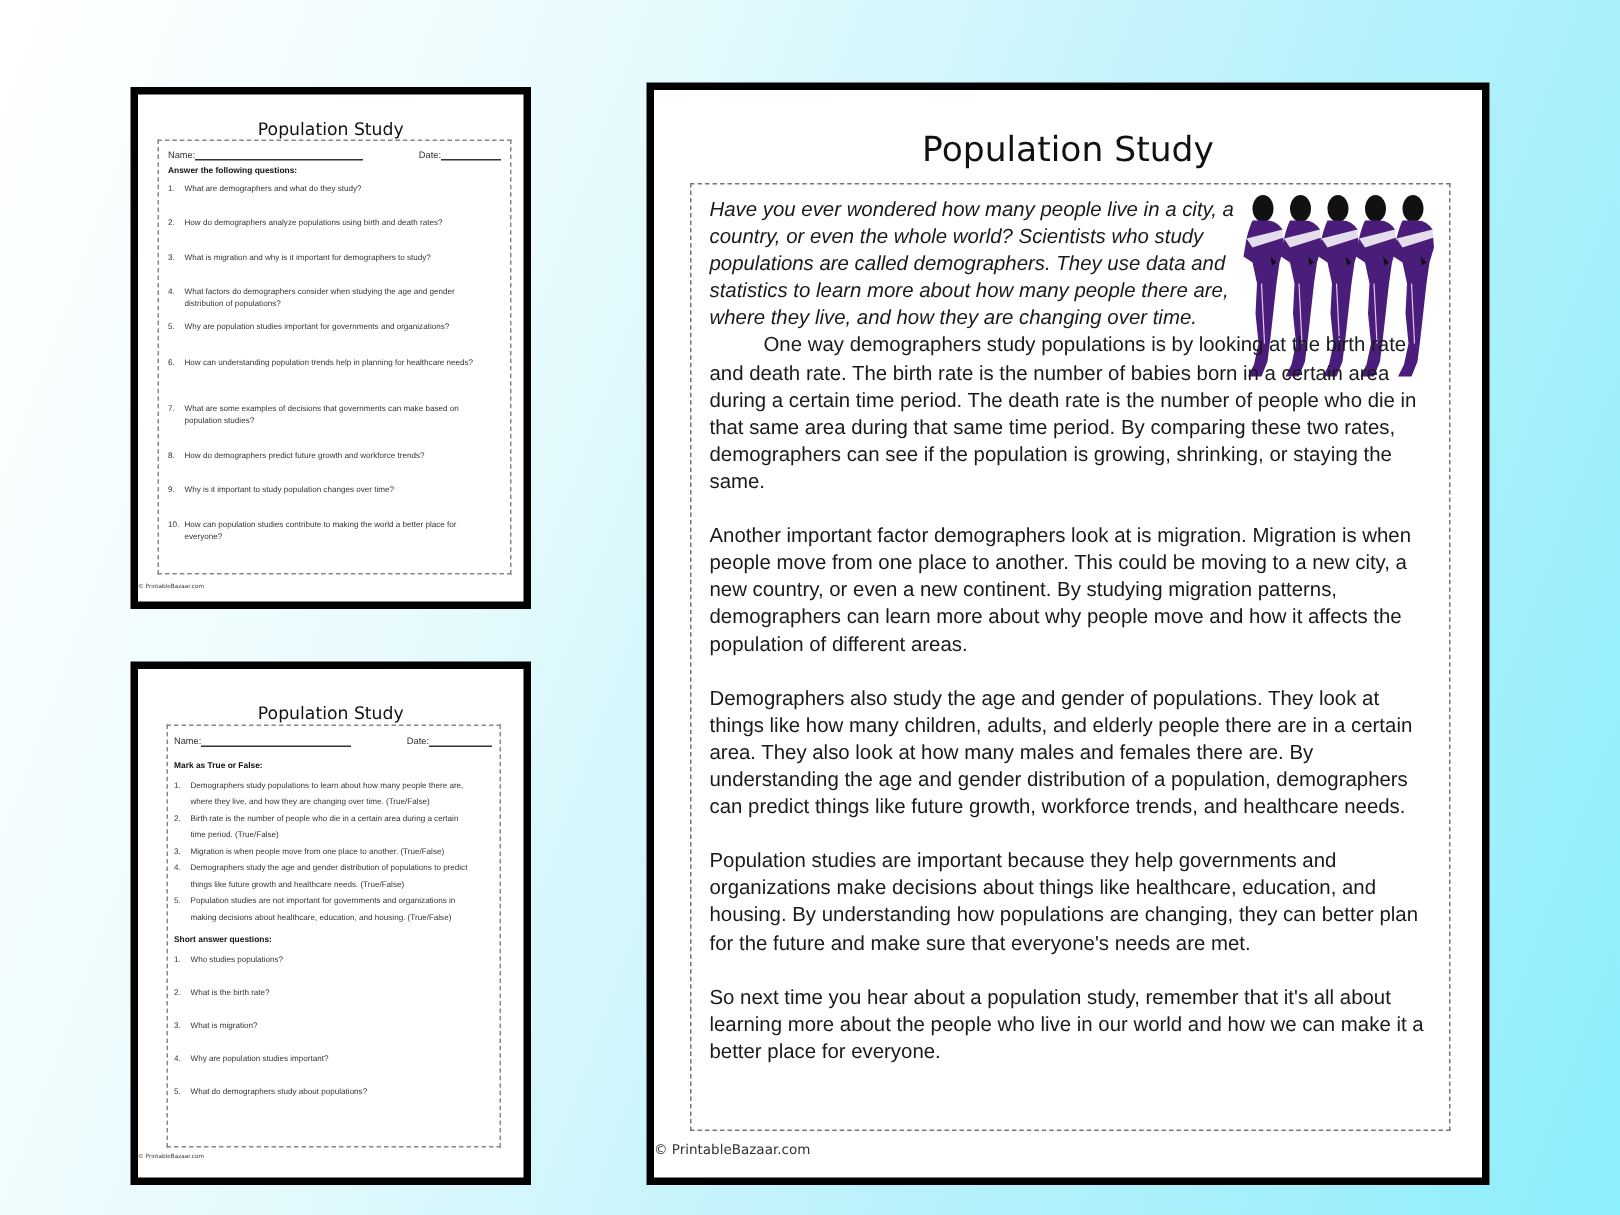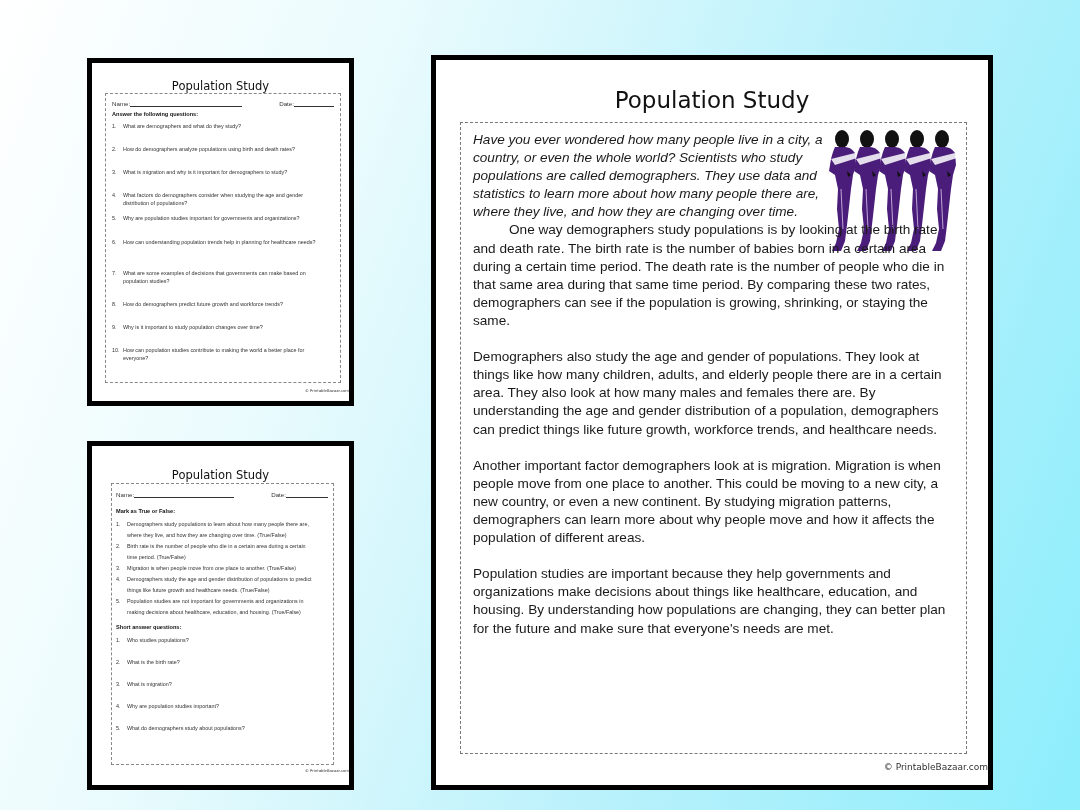--- a/index.html
+++ b/index.html
@@ -7,21 +7,21 @@
     width:1080px; height:810px; overflow:hidden; position:relative;
     background: linear-gradient(110deg, #ffffff 0%, #e9fbfd 30%, #b9f1fb 65%, #8deefc 100%);
     font-family: "Liberation Sans", sans-serif;
   }
   .page {
     position:absolute; background:#fff; border:5px solid #000; box-sizing:border-box;
   }
   .page-inner { position:absolute; inset:0; }
   .title { position:absolute; left:0; right:0; text-align:center; color:#111; font-family:"DejaVu Sans", sans-serif; font-weight:normal; }
   .dash-box { position:absolute; border:1px dashed #888; box-sizing:border-box; }
-  .footer { position:absolute; left:0; right:0; text-align:right; color:#333; font-family:"DejaVu Sans", sans-serif; }
+  .footer { position:absolute; left:0; right:0; text-align:left; color:#333; font-family:"DejaVu Sans", sans-serif; }
 
   
   .sm { font-family:"Liberation Sans", sans-serif; color:#222; }
   .sm .title { font-size:11.5px; }
   .sm .namedate { position:absolute; font-size:6.2px; color:#333; display:flex; justify-content:space-between; }
   .sm .namedate .line { display:inline-block; border-bottom:0.6px solid #333; height:6px; vertical-align:bottom; }
   .sm .heading { position:absolute; font-size:5.6px; font-weight:bold; color:#111; }
   .sm .q { position:absolute; font-size:5.4px; line-height:7.6px; color:#333; display:flex; }
   .sm .q .num { width:11px; flex:none; }
   .sm .footer { font-size:3.8px; }
@@ -170,20 +170,21 @@
         <use href="#person" x="27" y="0"></use>
         <use href="#person" x="52" y="0"></use>
         <use href="#person" x="77" y="0"></use>
         <use href="#person" x="102" y="0"></use>
       </svg>
     </div>
 
     <div class="body-text" style="left:37px; top:71px; width:485px;">
       <p class="first" style="width:350px;">Have you ever wondered how many people live in a city, a country, or even the whole world? Scientists who study populations are called demographers. They use data and statistics to learn more about how many people there are, where they live, and how they are changing over time.</p>
       <p class="indent" style="margin-bottom:18.1px;">One way demographers study populations is by looking at the birth rate and death rate. The birth rate is the number of babies born in a certain area during a certain time period. The death rate is the number of people who die in that same area during that same time period. By comparing these two rates, demographers can see if the population is growing, shrinking, or staying the same.</p>
+      <p>Another important factor demographers look at is migration. Migration is when people move from one place to another. This could be moving to a new city, a new country, or even a new continent. By studying migration patterns, demographers can learn more about why people move and how it affects the population of different areas.</p>
       <p>Demographers also study the age and gender of populations. They look at things like how many children, adults, and elderly people there are in a certain area. They also look at how many males and females there are. By understanding the age and gender distribution of a population, demographers can predict things like future growth, workforce trends, and healthcare needs.</p>
-      <p>Another important factor demographers look at is migration. Migration is when people move from one place to another. This could be moving to a new city, a new country, or even a new continent. By studying migration patterns, demographers can learn more about why people move and how it affects the population of different areas.</p>
       <p>Population studies are important because they help governments and organizations make decisions about things like healthcare, education, and housing. By understanding how populations are changing, they can better plan for the future and make sure that everyone's needs are met.</p>
+      <p>So next time you hear about a population study, remember that it's all about learning more about the people who live in our world and how we can make it a better place for everyone.</p>
     </div>
 
     <div class="footer" style="top:702px;">© PrintableBazaar.com</div>
   </div>
 </div>
 
 </body></html>

